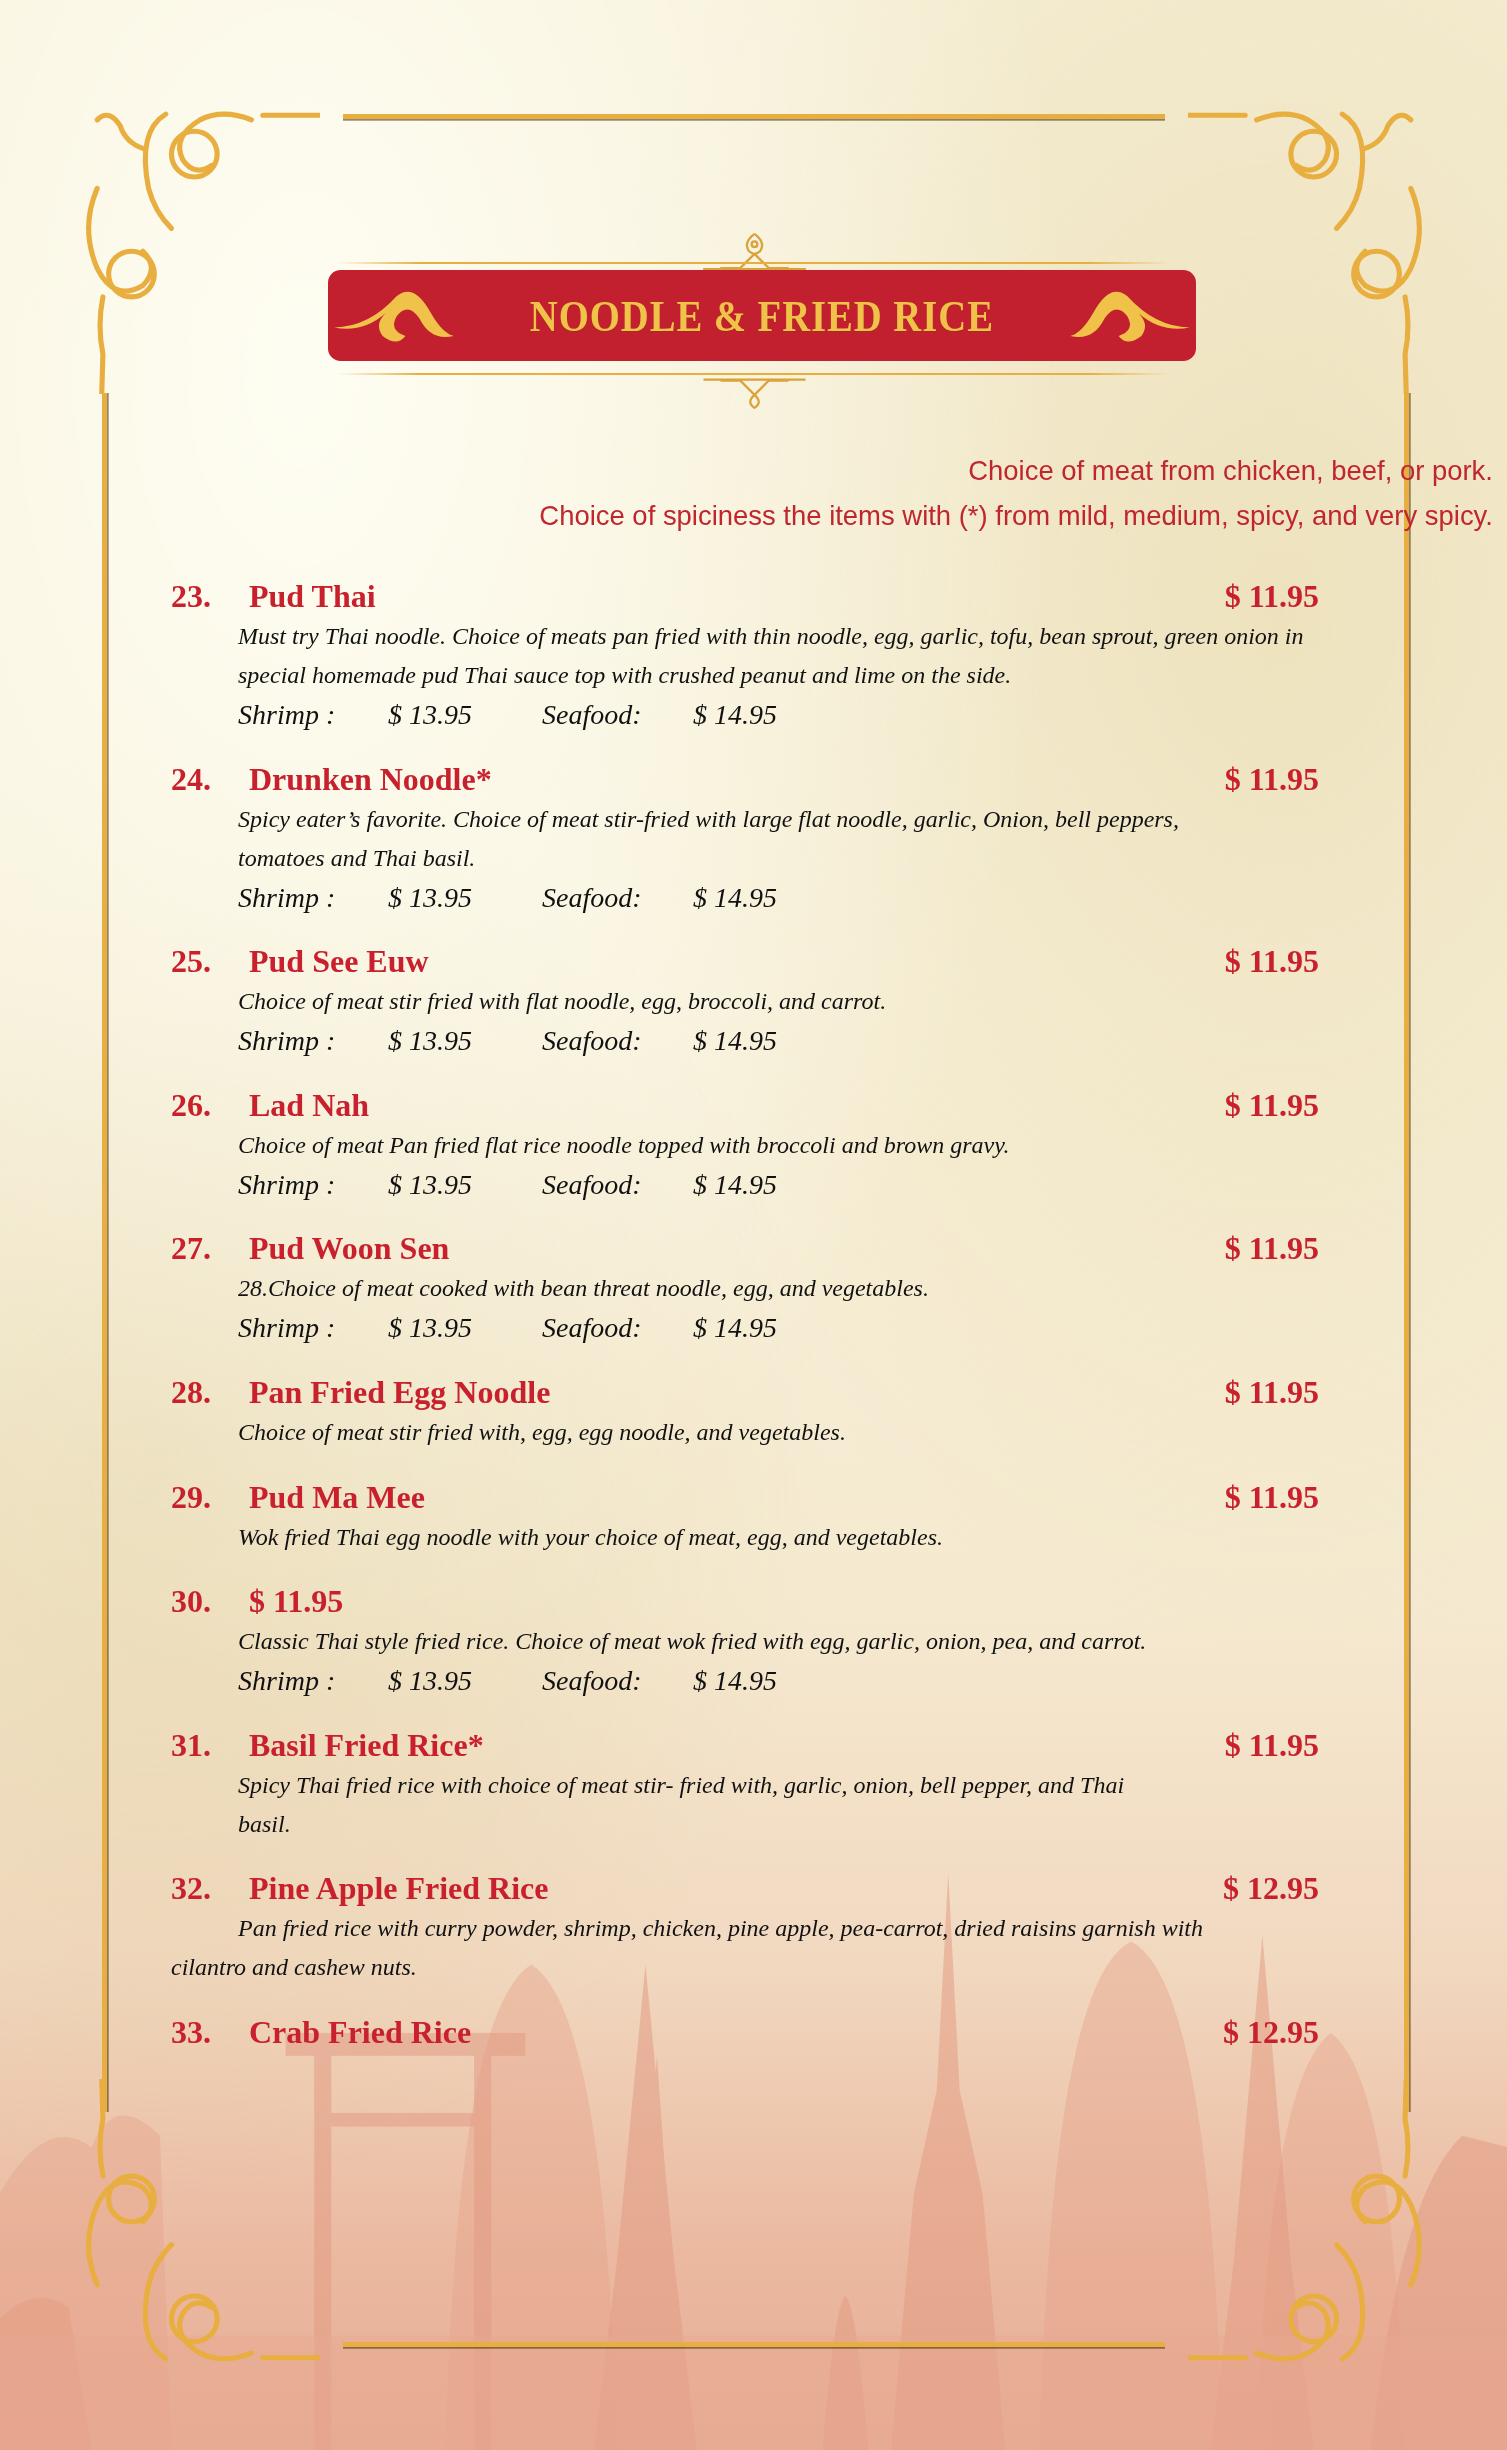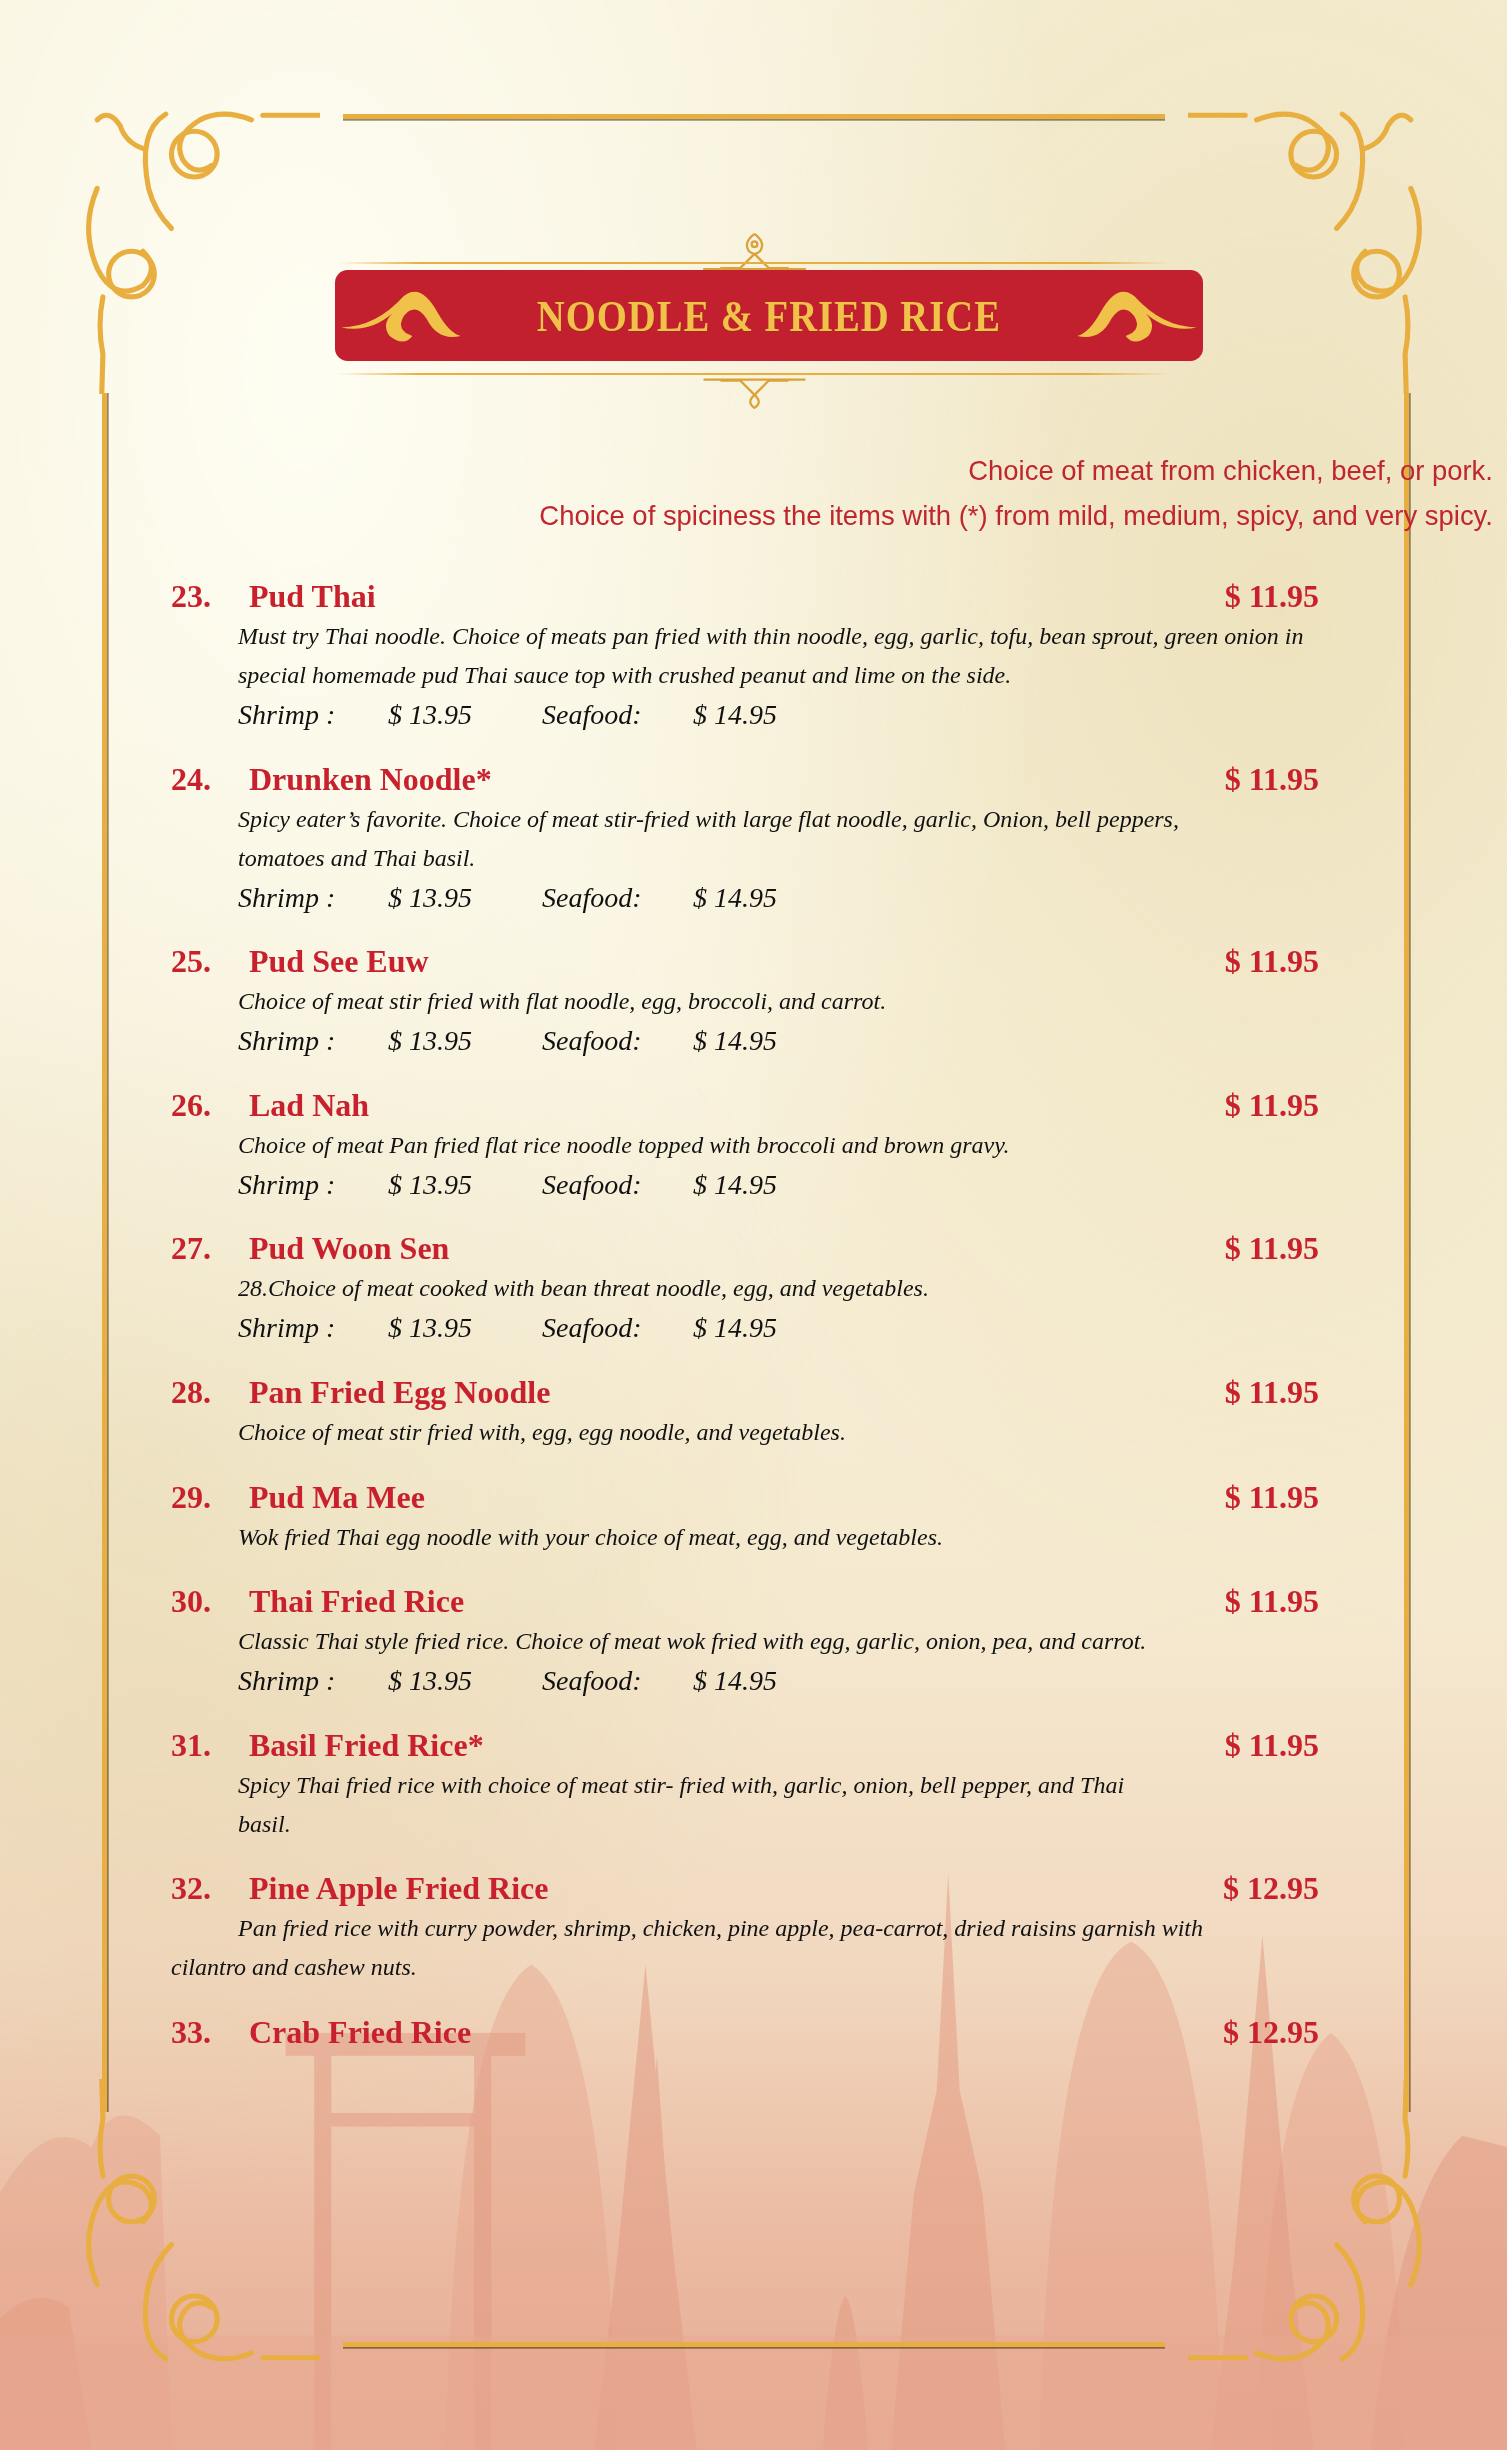--- a/index.html
+++ b/index.html
@@ -11,21 +11,21 @@
       radial-gradient(ellipse at 10% 60%, rgba(215,195,140,0.35) 0%, rgba(215,195,140,0) 35%),
       linear-gradient(180deg, #f6efd6 0%, #f8f1da 40%, #f5ead0 65%, #f1d9c0 80%, #eab9a0 92%, #e8ad95 100%);
     font-family: "Liberation Serif", serif;
   }
   .skyline { position: absolute; left: 0; bottom: 0; width: 1508px; height: 657px; }
   .frame-v { position: absolute; width: 4.6px; background: #e8ae40; box-shadow: 1.7px 0 0 rgba(60,40,10,0.55); }
   .frame-h { position: absolute; height: 4.6px; background: #e8ae40; box-shadow: 0 1.7px 0 rgba(60,40,10,0.55); }
   .corner { position: absolute; width: 240px; height: 297px; }
   .title-wrap { position: absolute; left: 320px; top: 228px; width: 868px; height: 160px; }
   .title-band {
-    position: absolute; left: 15px; top: 42px; width: 868px; height: 91px;
+    position: absolute; left: 8px; top: 42px; width: 868px; height: 91px;
     background: #c2202e; border-radius: 12.6px;
     display: flex; align-items: center; justify-content: center;
   }
   .title-text {
     font-family: "Liberation Serif", serif; font-weight: bold; color: #f0c24a;
     font-size: 45px; letter-spacing: 1.1px; transform: scaleX(0.86);
     text-shadow: 0 1.1px 0 rgba(120,60,10,0.35);
   }
   .rule { position: absolute; left: 17px; width: 834px; height: 2.3px; background: linear-gradient(90deg, rgba(232,174,64,0), #e8ae40 10%, #e8ae40 90%, rgba(232,174,64,0)); }
   .notes { position: absolute; left: 0; width: 1508px; top: 448px; text-align: right; color: #c0262e;
@@ -248,21 +248,20 @@
       <span class="item-num">29.</span>
       <span class="item-name">Pud Ma Mee</span>
       <span class="item-price">$ 11.95</span>
     </div>
     <div class="desc">Wok fried Thai egg noodle with your choice of meat, egg, and vegetables.</div>
   </div>
 
   <div class="item">
     <div class="item-head">
       <span class="item-num">30.</span>
-      <span class="item-name">Thai Fried Rice</span>
       <span class="item-price">$ 11.95</span>
     </div>
     <div class="desc" style="padding-right:137px;">Classic Thai style fried rice. Choice of meat wok fried with egg, garlic, onion, pea, and carrot.</div>
     <div class="extras">
       <span class="lbl">Shrimp :</span>
       <span class="v1">$ 13.95</span>
       <span class="lbl2" style="width:151px;">Seafood:</span>
       <span>$ 14.95</span>
     </div>
   </div>

